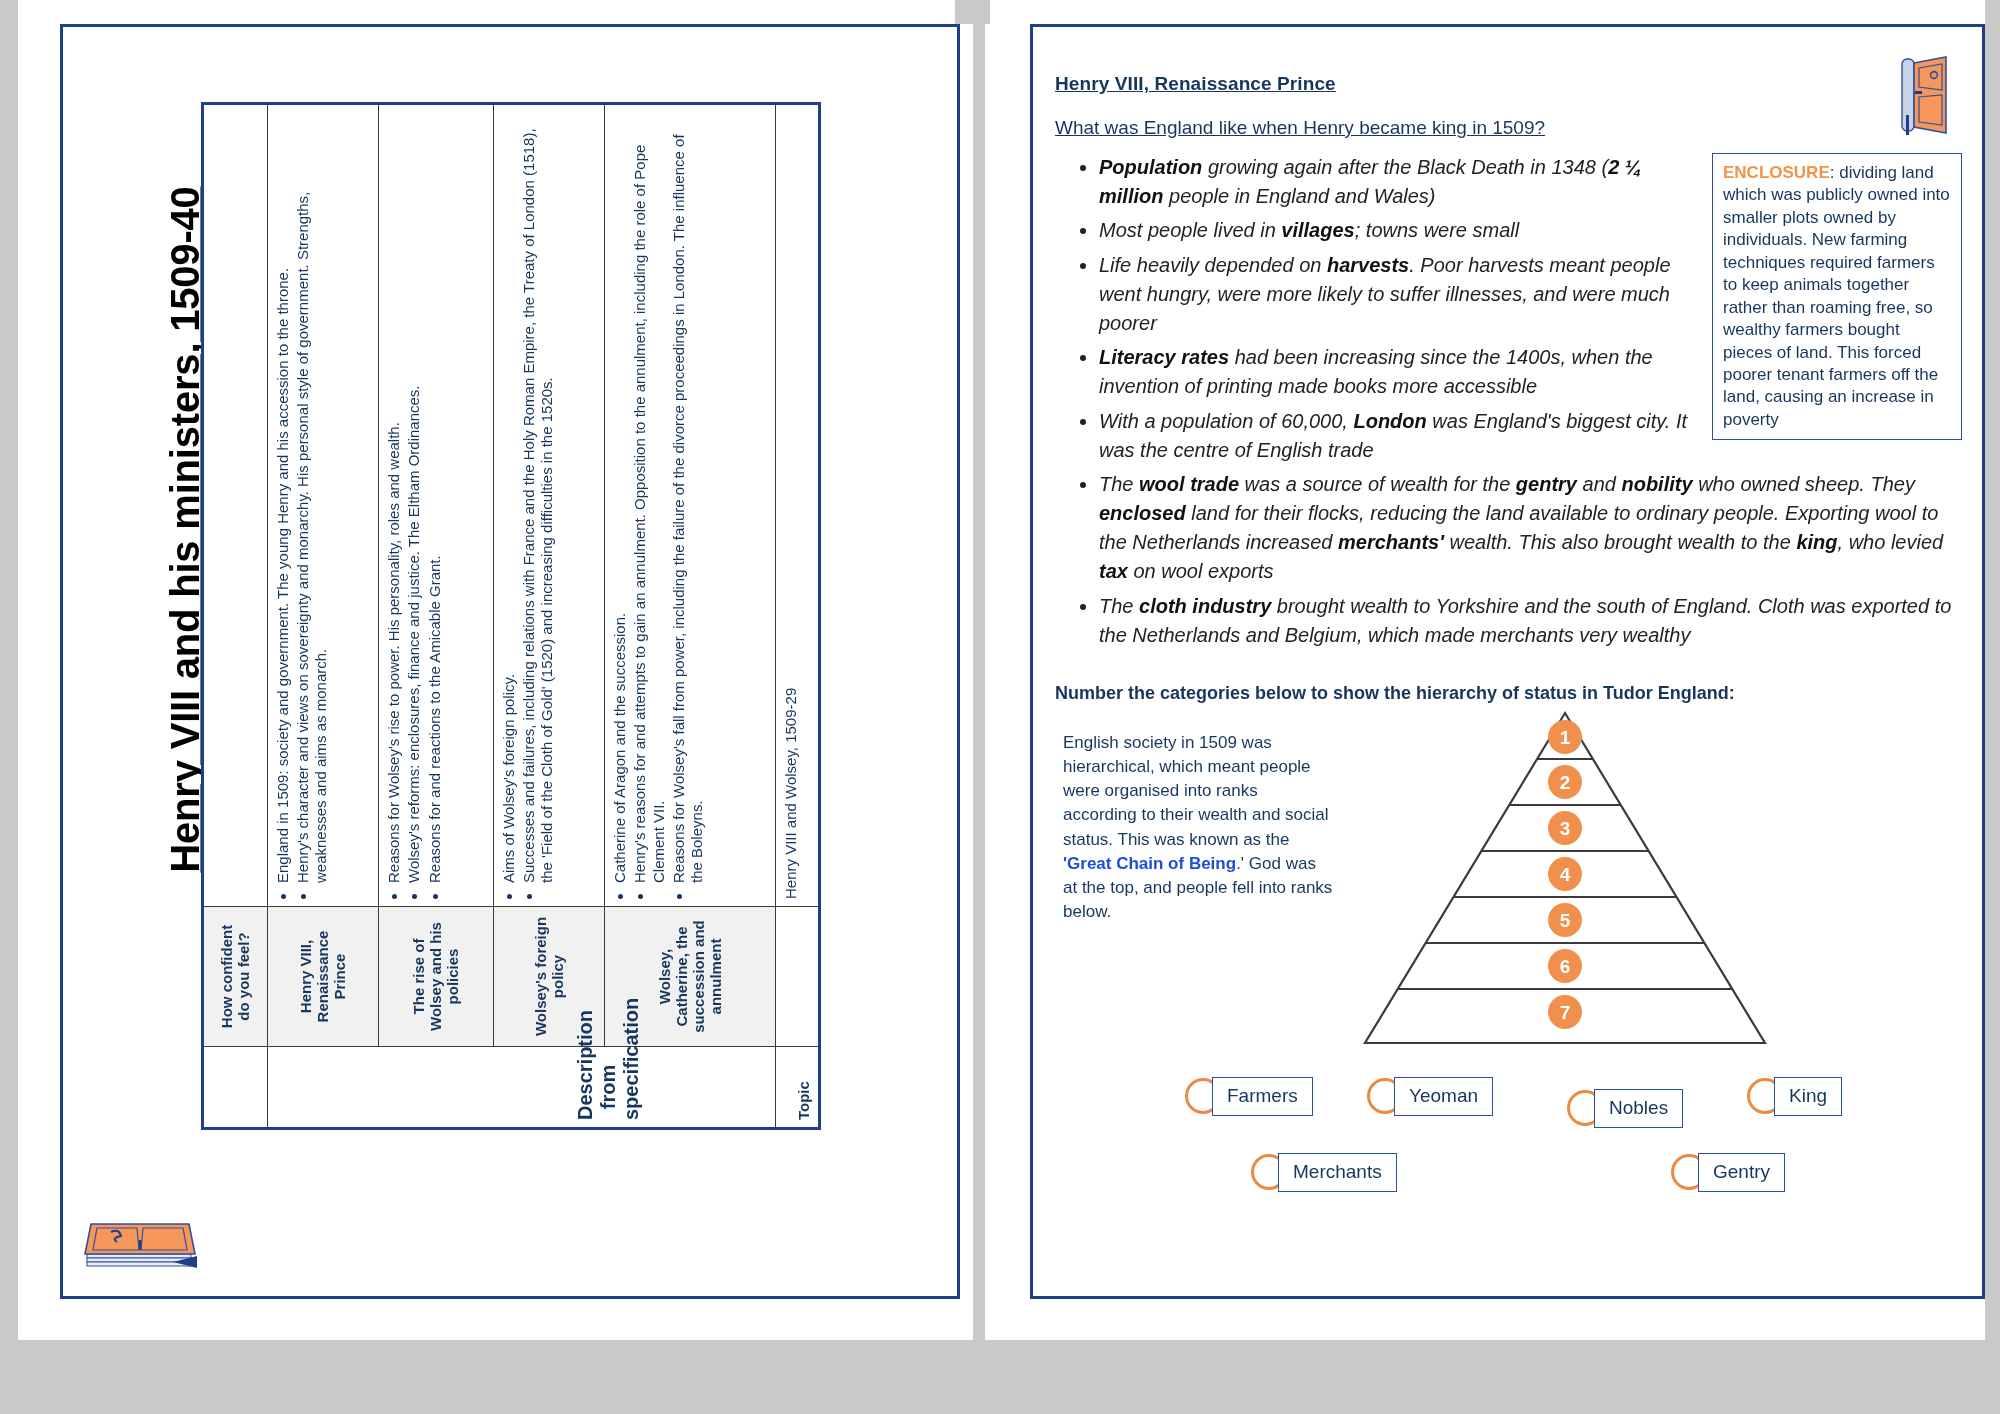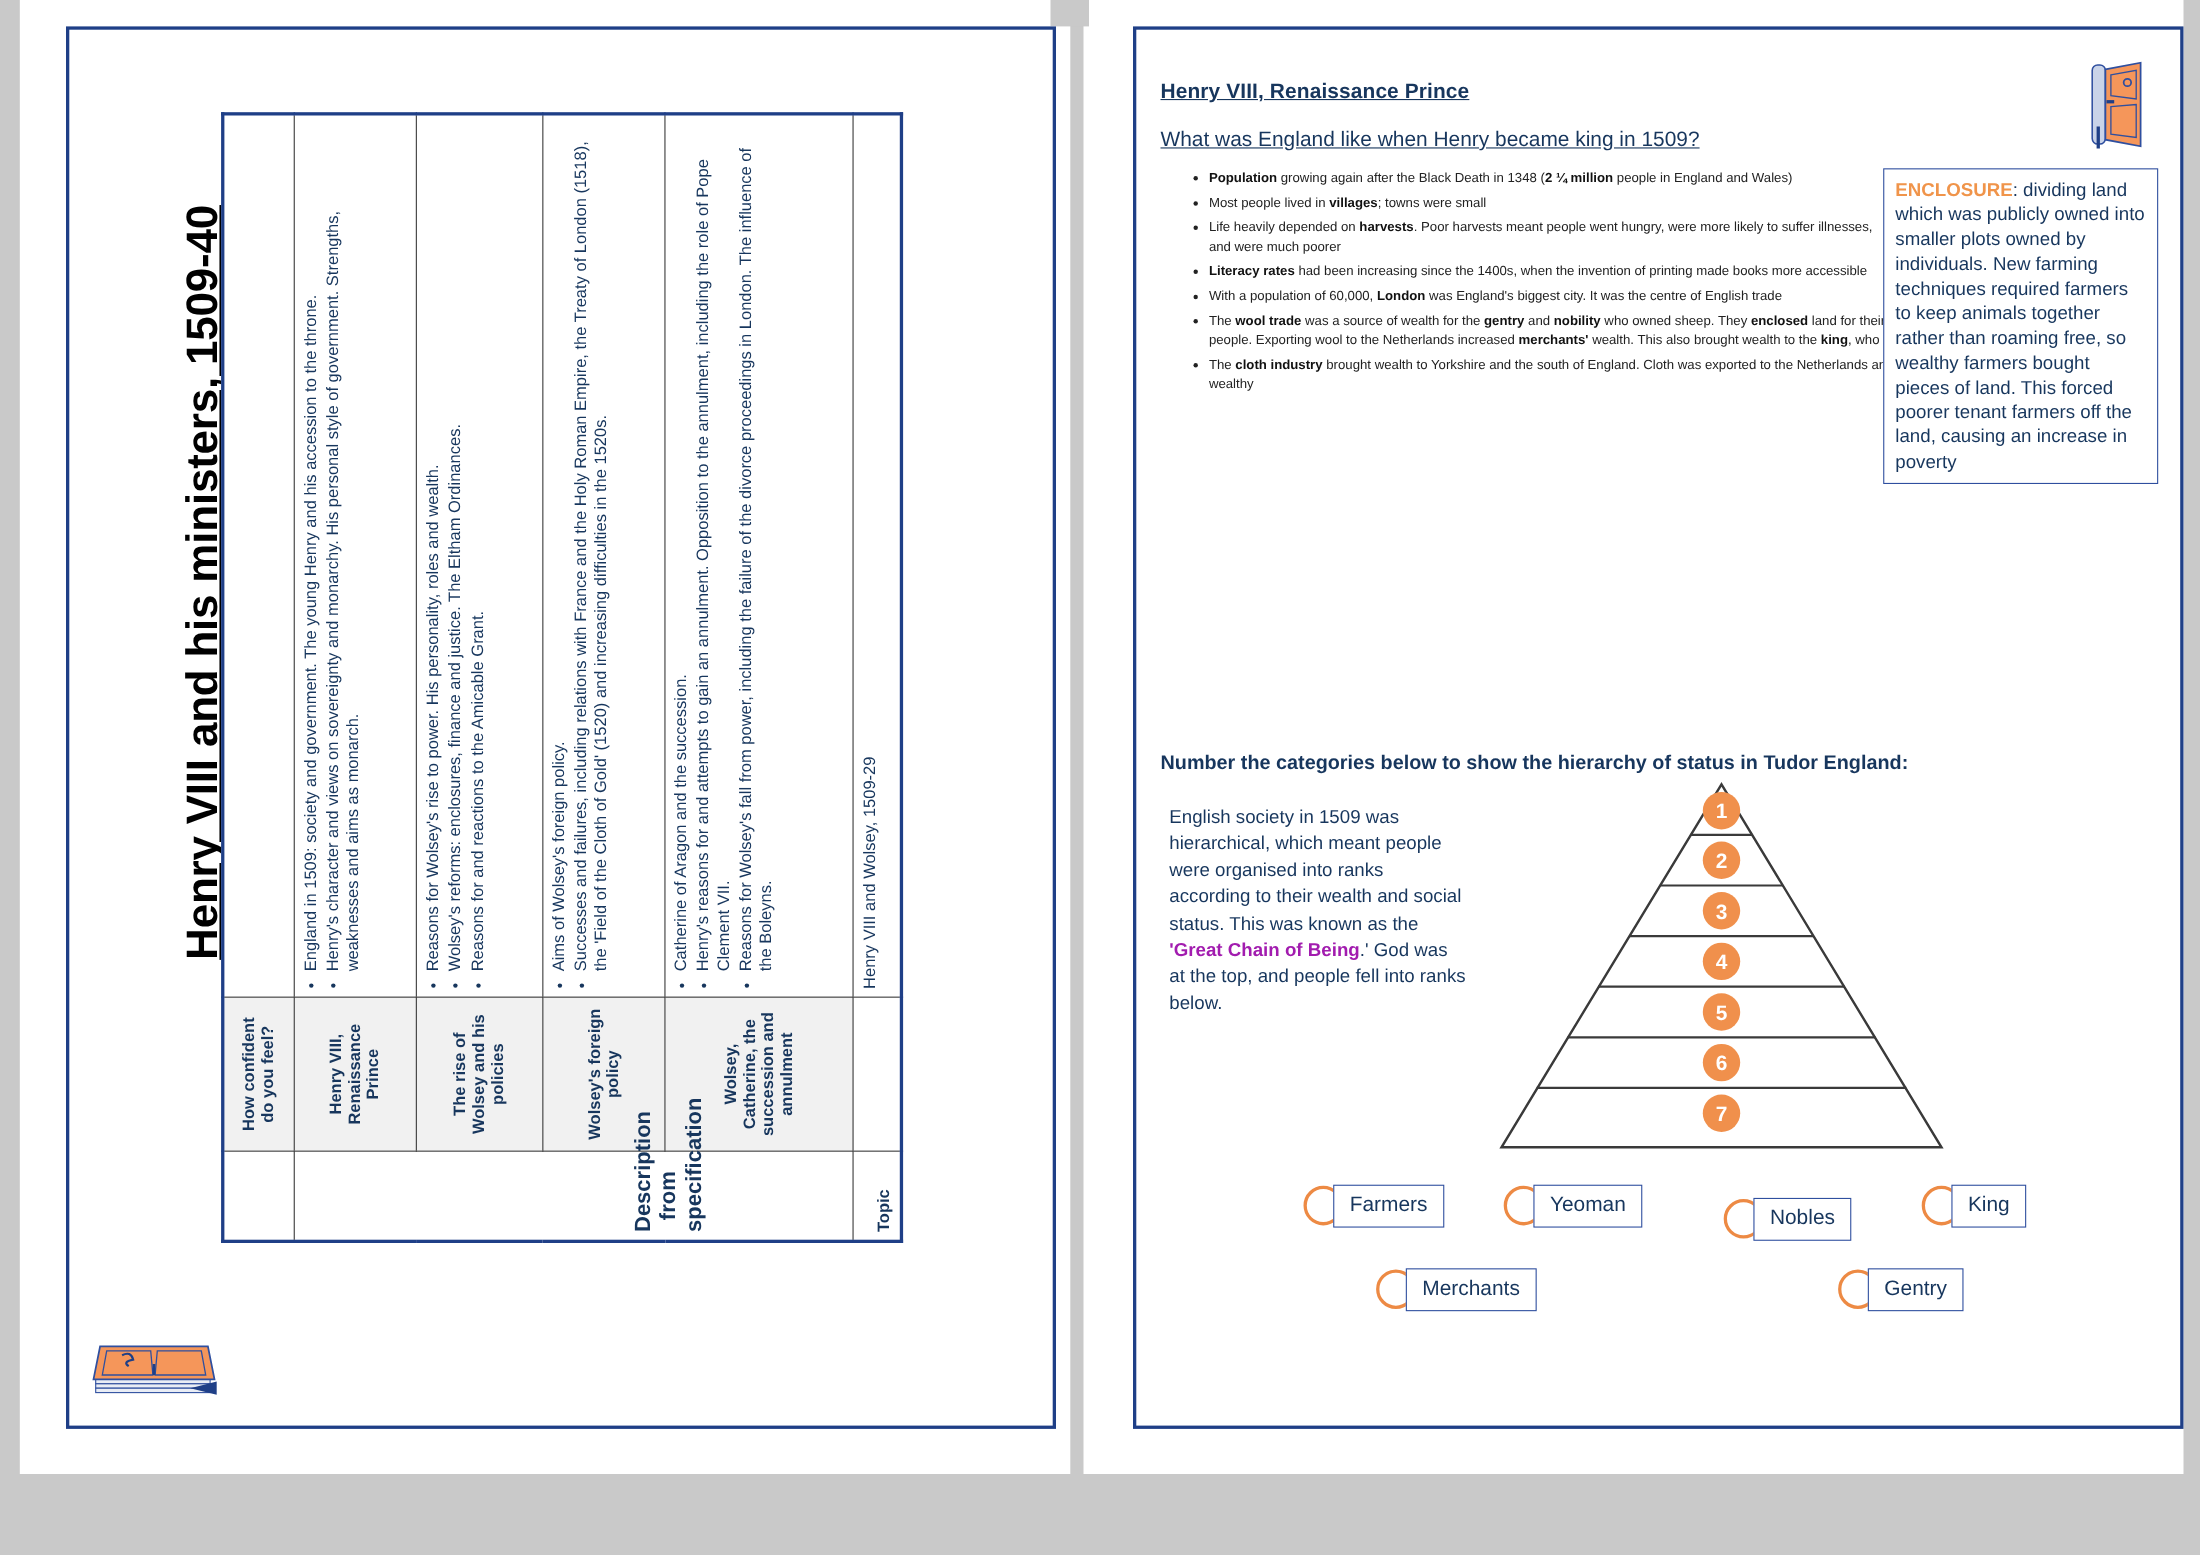--- a/index.html
+++ b/index.html
@@ -68,37 +68,37 @@
     background:#ffffff;border:3px solid #1f3f87;box-sizing:border-box;
   }
   #right-inner{position:absolute;left:22px;top:20px;right:18px;bottom:10px;}
   .door-icon{position:absolute;right:10px;top:6px;width:58px;height:84px;}
 
   .h-main{font-size:19px;font-weight:bold;color:#17365d;text-decoration:underline;
           margin:26px 0 0 0;letter-spacing:0.1px;}
   .h-sub{font-size:19px;font-weight:normal;color:#17365d;text-decoration:underline;
          margin:22px 0 0 0;}
   ul.main-bullets{margin:14px 0 0 0;padding-left:44px;max-width:none;}
-  ul.main-bullets li{font-size:12px;color:#222;line-height:1.46;margin-bottom:5px;}
+  ul.main-bullets li{font-size:20px;color:#222;line-height:1.46;margin-bottom:5px;font-style:italic;}
   ul.main-bullets li b{color:#111;}
   .narrow{max-width:612px;}
 
   #enclosure-box{
     position:absolute;right:2px;top:106px;width:250px;
     border:1.5px solid #2f4f9f;background:#fff;
     padding:8px 10px;box-sizing:border-box;
     font-size:17px;color:#17365d;line-height:1.32;
   }
   #enclosure-box .term{color:#f0944a;font-weight:bold;}
 
   .h-number{font-size:18px;font-weight:bold;color:#17365d;margin:0;}
   #hierarchy-area{position:absolute;left:0;top:636px;width:100%;}
   #hier-text{position:absolute;left:8px;top:48px;width:270px;
              font-size:17px;color:#17365d;line-height:1.42;}
-  #hier-text b{color:#a21caf;}
+  #hier-text b{color:#1d4ed8;}
   #pyramid{position:absolute;left:300px;top:24px;width:420px;height:360px;}
 
   .cat-row{position:absolute;}
   .cat{position:absolute;display:flex;align-items:center;}
   .cat .circ{width:36px;height:36px;border:3px solid #ed8a44;border-radius:50%;
              box-sizing:border-box;background:transparent;flex:none;}
   .cat .bx{border:1.5px solid #2f4f9f;background:#fff;margin-left:-9px;
            padding:7px 14px;font-size:19px;color:#17365d;text-align:center;line-height:1.2;}
 </style>
 </head>

